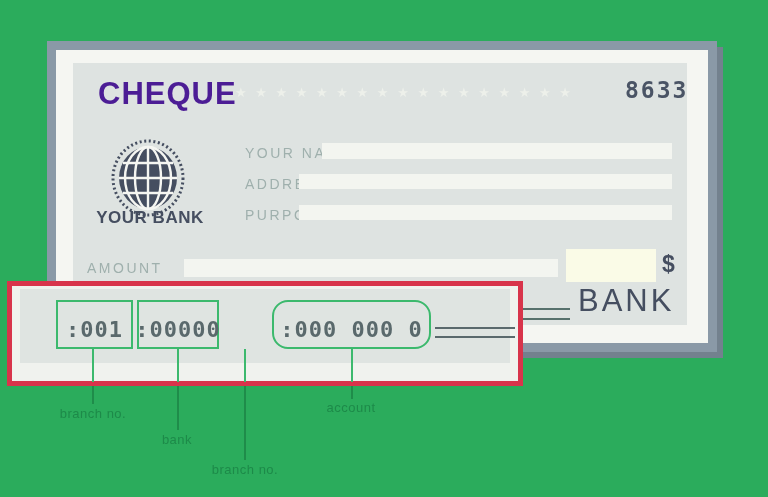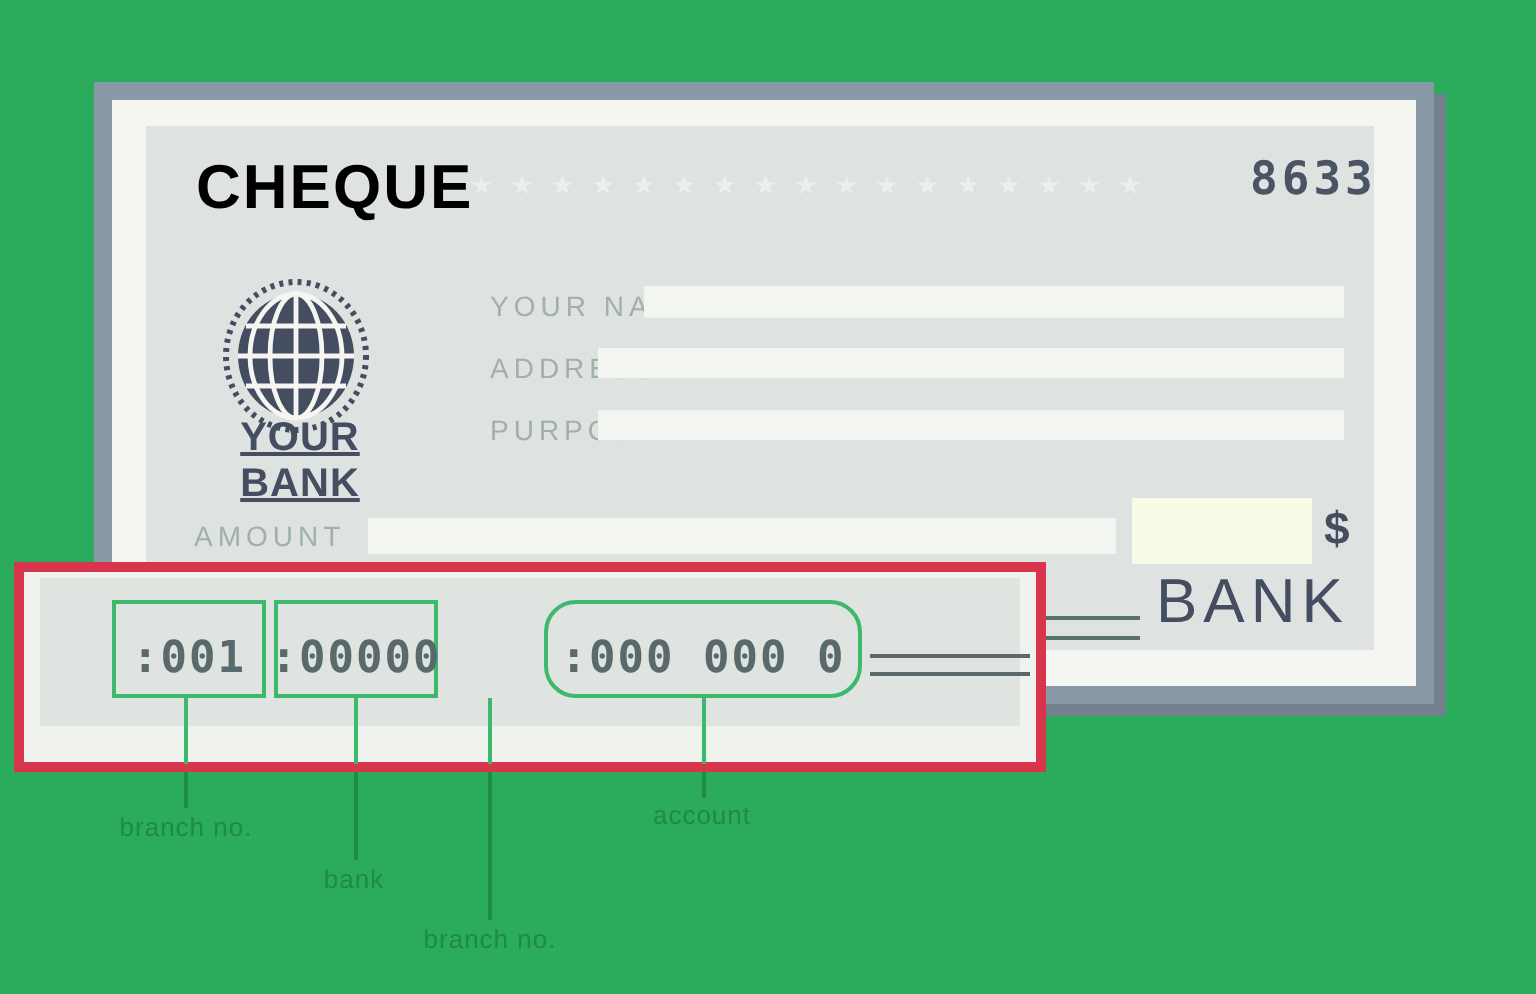--- a/index.html
+++ b/index.html
@@ -6,40 +6,40 @@
   .stage{position:relative;width:768px;height:497px;background:#2BAC5C;overflow:hidden;
          font-family:"Liberation Sans",sans-serif;}
   .abs{position:absolute;}
 
   
   .cheque-frame{left:47px;top:41px;width:670px;height:311px;background:#8A99A7;
                 box-shadow:6px 6px 0 0 #73818E;z-index:1;}
   .cheque-paper{left:9px;top:9px;right:9px;bottom:9px;background:#F5F6F2;}
   .cheque-panel{left:26px;top:22px;width:614px;height:262px;background:#DEE3E1;}
 
-  .cheque-title{left:51px;top:35px;font-size:31px;font-weight:bold;color:#000000;letter-spacing:1px;}
+  .cheque-title{left:51px;top:35px;font-size:31px;font-weight:bold;color:#4c1d95;letter-spacing:1px;}
   .stars{left:188px;top:44px;width:356px;font-size:13px;color:#EDF0EA;word-spacing:5px;
          white-space:nowrap;overflow:hidden;}
   .cheque-number{left:578px;top:36px;font-family:"DejaVu Sans Mono",monospace;font-weight:bold;
                  font-size:23px;color:#4A5465;letter-spacing:2px;}
 
   .globe{left:63px;top:97px;}
-  .bank-name{left:45px;top:167px;width:116px;text-align:center;font-size:20px;font-weight:bold;
-             color:#454E60;letter-spacing:0.5px;text-decoration:underline;}
+  .bank-name{left:45px;top:167px;width:116px;text-align:center;font-size:17px;font-weight:bold;
+             color:#454E60;letter-spacing:0.5px;}
 
   .field-label{font-size:14px;color:#9FB0AD;letter-spacing:2.5px;}
   .lbl-name{left:198px;top:104px;}
   .lbl-address{left:198px;top:135px;}
   .lbl-purpose{left:198px;top:166px;}
   .bar{background:#F3F5F0;}
   .bar-name{left:275px;top:102px;width:350px;height:16px;}
   .bar-address{left:252px;top:133px;width:373px;height:15px;}
   .bar-purpose{left:252px;top:164px;width:373px;height:15px;}
 
-  .lbl-amount{left:50px;top:219px;text-align:right;}
+  .lbl-amount{left:40px;top:219px;text-align:right;}
   .bar-amount{left:137px;top:218px;width:374px;height:18px;}
   .amount-box{left:519px;top:208px;width:90px;height:33px;background:#FAFBE7;}
   .dollar{left:615px;top:210px;font-size:23px;font-weight:bold;color:#454E60;}
 
   .sig-lines{left:469px;top:267px;width:54px;height:8px;border-top:2px solid #57716C;
              border-bottom:2px solid #57716C;}
   .bank-word{left:531px;top:242px;font-size:31px;color:#454E60;letter-spacing:3px;}
 
   
   .red-box{left:7px;top:281px;width:516px;height:105px;border:5px solid #D8344B;

